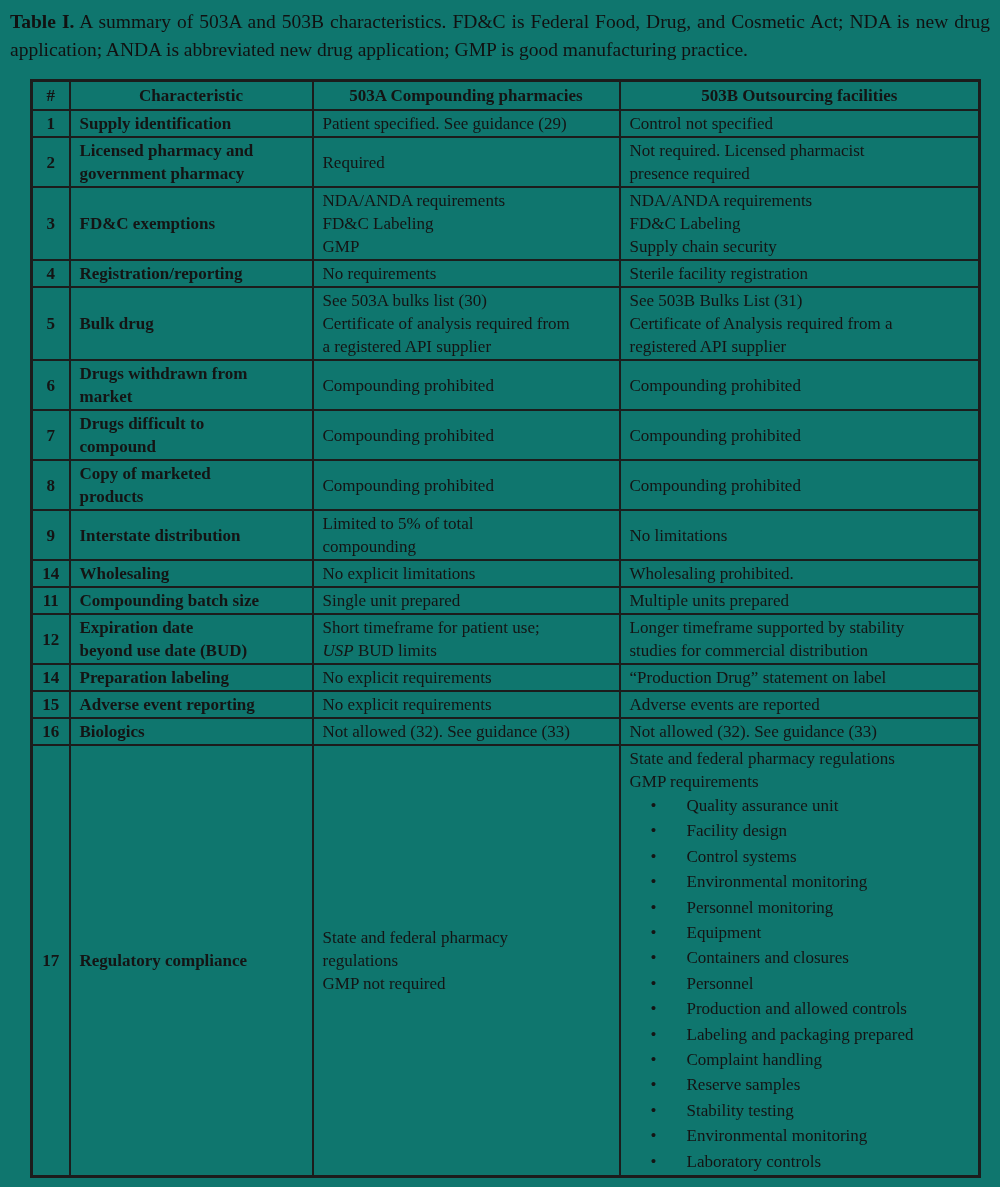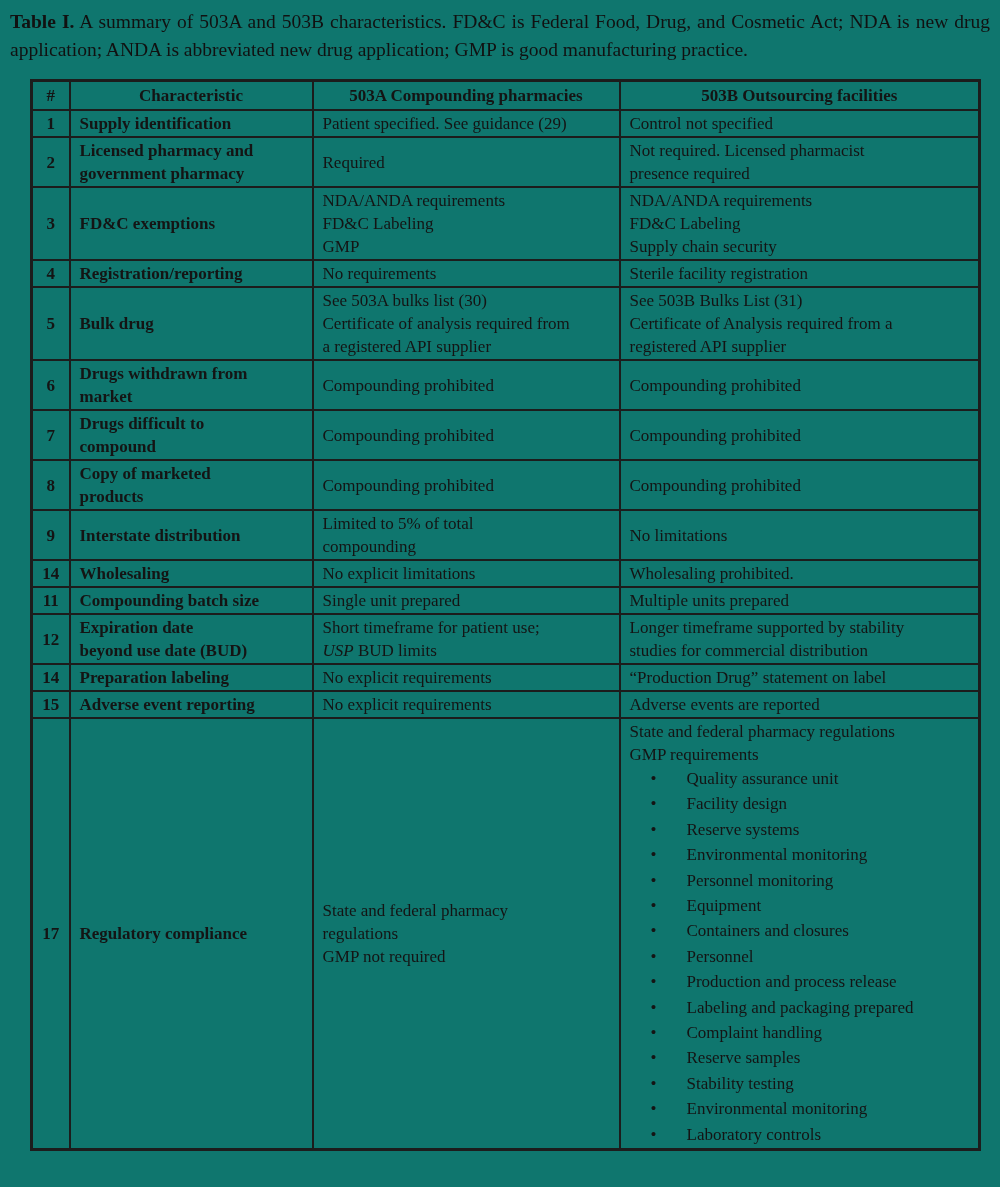--- a/index.html
+++ b/index.html
@@ -172,33 +172,39 @@
           <td>No explicit requirements</td>
           <td>“Production Drug” statement on label</td>
         </tr>
         <tr>
           <td class="num">15</td>
           <td class="char">Adverse event reporting</td>
           <td>No explicit requirements</td>
           <td>Adverse events are reported</td>
         </tr>
         <tr>
+          <td class="num">16</td>
+          <td class="char">Biologics</td>
+          <td>Not allowed (32). See guidance (33)</td>
+          <td>Not allowed (32). See guidance (33)</td>
+        </tr>
+        <tr>
           <td class="num">17</td>
           <td class="char">Regulatory compliance</td>
           <td>State and federal pharmacy<br>regulations<br>GMP not required</td>
           <td>State and federal pharmacy regulations<br>GMP requirements<ul class="gmp">
               <li><span class="dot">•</span><span>Quality assurance unit</span></li>
               <li><span class="dot">•</span><span>Facility design</span></li>
-              <li><span class="dot">•</span><span>Reserve systems</span></li>
+              <li><span class="dot">•</span><span>Control systems</span></li>
               <li><span class="dot">•</span><span>Environmental monitoring</span></li>
               <li><span class="dot">•</span><span>Personnel monitoring</span></li>
               <li><span class="dot">•</span><span>Equipment</span></li>
               <li><span class="dot">•</span><span>Containers and closures</span></li>
               <li><span class="dot">•</span><span>Personnel</span></li>
-              <li><span class="dot">•</span><span>Production and process release</span></li>
+              <li><span class="dot">•</span><span>Production and allowed controls</span></li>
               <li><span class="dot">•</span><span>Labeling and packaging prepared</span></li>
               <li><span class="dot">•</span><span>Complaint handling</span></li>
               <li><span class="dot">•</span><span>Reserve samples</span></li>
               <li><span class="dot">•</span><span>Stability testing</span></li>
               <li><span class="dot">•</span><span>Environmental monitoring</span></li>
               <li><span class="dot">•</span><span>Laboratory controls</span></li>
             </ul></td>
         </tr>
       </tbody>
   </table>

